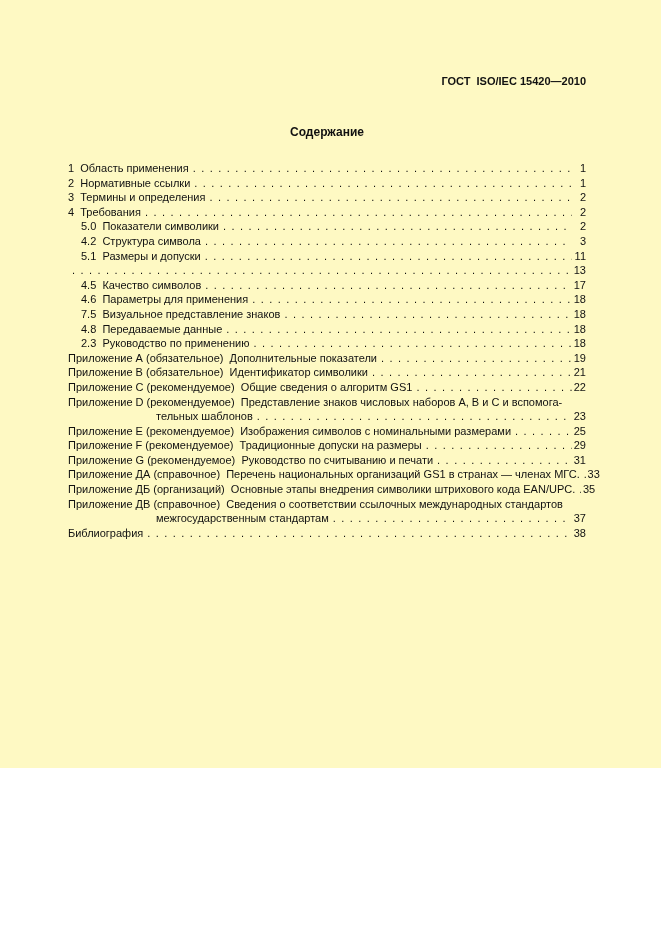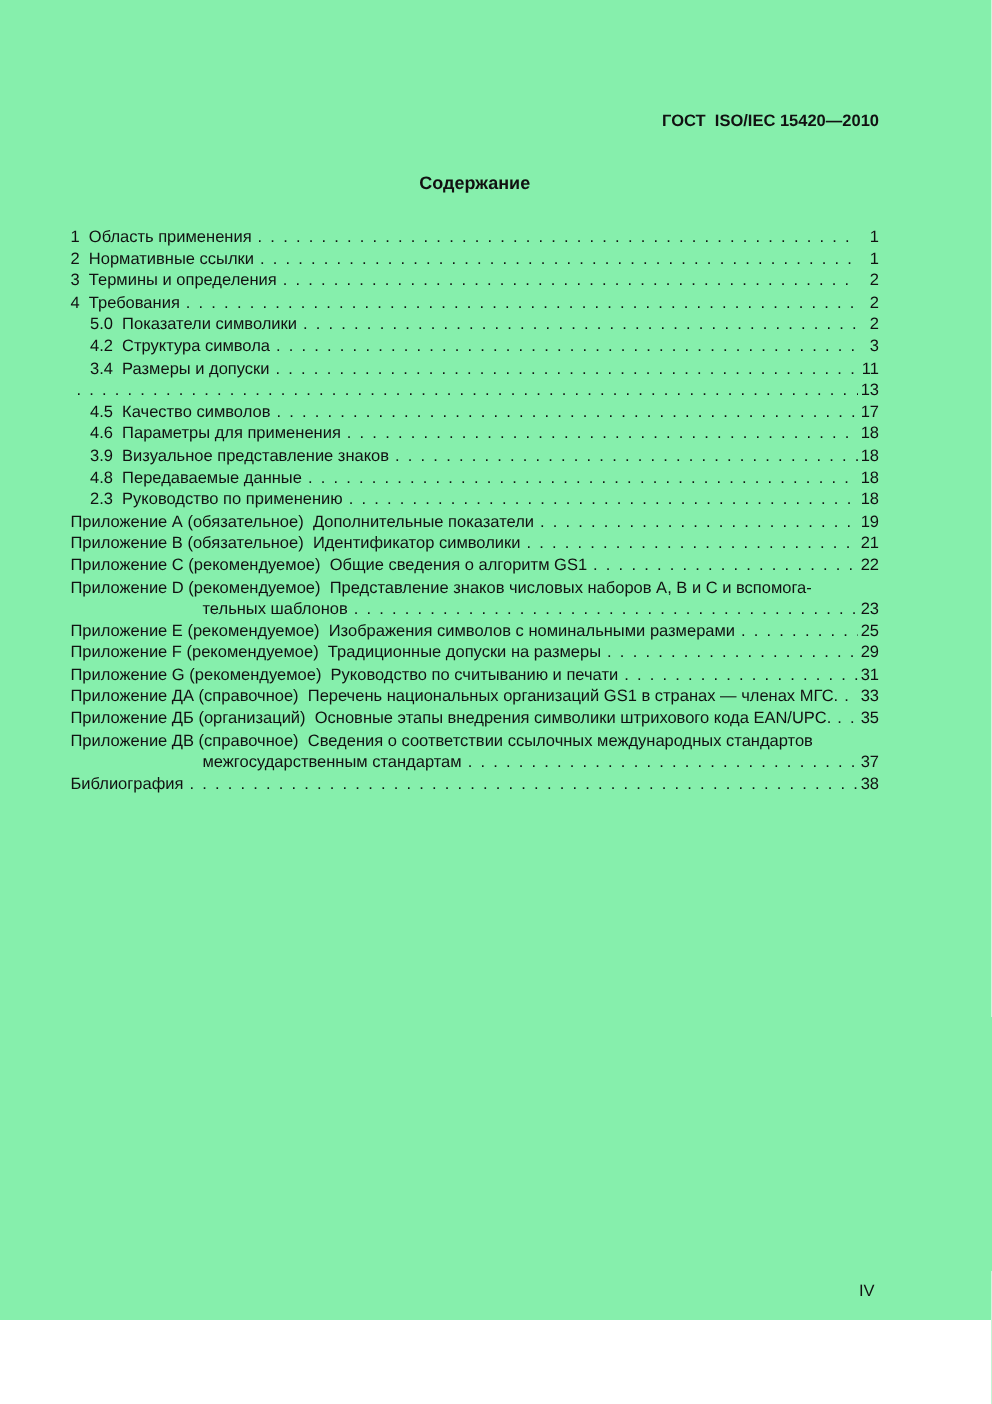--- a/index.html
+++ b/index.html
@@ -3,37 +3,37 @@
 <meta charset="utf-8">
 <style>
   html, body {
     margin: 0;
     padding: 0;
     background: #ffffff;
   }
   .page {
     position: relative;
     width: 661px;
-    height: 880px;
+    height: 768px;
     box-sizing: border-box;
-    background: #86efac;
+    background: #fef9c3;
     color: #111111;
     font-family: "Liberation Sans", sans-serif;
     font-size: 11px;
-    padding: 62px 75px 0 47px;
+    padding: 62px 75px 0 68px;
     overflow: hidden;
   }
   .doc-header {
     text-align: right;
     font-weight: bold;
     white-space: pre;
     line-height: 13px;
   }
   .toc-title {
-    margin: 14px 0 0 0;
+    margin: 24px 0 0 0;
     text-align: center;
     font-size: 12px;
     font-weight: bold;
     line-height: 14px;
   }
   .toc {
     margin-top: 22px;
   }
   .toc-row {
     display: flex;
@@ -102,40 +102,40 @@
         <span class="toc-label">5.0  Показатели символики</span>
         <span class="toc-leader">. . . . . . . . . . . . . . . . . . . . . . . . . . . . . . . . . . . . . . . . . . . . . . . . . . . . . . . . . . . . . . . . . . . . . . . . . . . . . . . . . . . . . . . . . . . . . . . . . . . . . . . . . . . . . . . . . . . . . . . . . . . . . . . . . . . . . . . . . . . . . . . . . . . . . . </span>
         <span class="toc-page">2</span>
       </div>
       <div class="toc-row indent-1">
         <span class="toc-label">4.2  Структура символа</span>
         <span class="toc-leader">. . . . . . . . . . . . . . . . . . . . . . . . . . . . . . . . . . . . . . . . . . . . . . . . . . . . . . . . . . . . . . . . . . . . . . . . . . . . . . . . . . . . . . . . . . . . . . . . . . . . . . . . . . . . . . . . . . . . . . . . . . . . . . . . . . . . . . . . . . . . . . . . . . . . . . </span>
         <span class="toc-page">3</span>
       </div>
       <div class="toc-row indent-1">
-        <span class="toc-label">3.4  Размеры и допуски</span>
+        <span class="toc-label">5.1  Размеры и допуски</span>
         <span class="toc-leader">. . . . . . . . . . . . . . . . . . . . . . . . . . . . . . . . . . . . . . . . . . . . . . . . . . . . . . . . . . . . . . . . . . . . . . . . . . . . . . . . . . . . . . . . . . . . . . . . . . . . . . . . . . . . . . . . . . . . . . . . . . . . . . . . . . . . . . . . . . . . . . . . . . . . . . </span>
         <span class="toc-page">11</span>
       </div>
       <div class="toc-row indent-1">
         <span class="toc-leader">. . . . . . . . . . . . . . . . . . . . . . . . . . . . . . . . . . . . . . . . . . . . . . . . . . . . . . . . . . . . . . . . . . . . . . . . . . . . . . . . . . . . . . . . . . . . . . . . . . . . . . . . . . . . . . . . . . . . . . . . . . . . . . . . . . . . . . . . . . . . . . . . . . . . . . </span>
         <span class="toc-page">13</span>
       </div>
       <div class="toc-row indent-1">
         <span class="toc-label">4.5  Качество символов</span>
         <span class="toc-leader">. . . . . . . . . . . . . . . . . . . . . . . . . . . . . . . . . . . . . . . . . . . . . . . . . . . . . . . . . . . . . . . . . . . . . . . . . . . . . . . . . . . . . . . . . . . . . . . . . . . . . . . . . . . . . . . . . . . . . . . . . . . . . . . . . . . . . . . . . . . . . . . . . . . . . . </span>
         <span class="toc-page">17</span>
       </div>
       <div class="toc-row indent-1">
         <span class="toc-label">4.6  Параметры для применения</span>
         <span class="toc-leader">. . . . . . . . . . . . . . . . . . . . . . . . . . . . . . . . . . . . . . . . . . . . . . . . . . . . . . . . . . . . . . . . . . . . . . . . . . . . . . . . . . . . . . . . . . . . . . . . . . . . . . . . . . . . . . . . . . . . . . . . . . . . . . . . . . . . . . . . . . . . . . . . . . . . . . </span>
         <span class="toc-page">18</span>
       </div>
       <div class="toc-row indent-1">
-        <span class="toc-label">3.9  Визуальное представление знаков</span>
+        <span class="toc-label">7.5  Визуальное представление знаков</span>
         <span class="toc-leader">. . . . . . . . . . . . . . . . . . . . . . . . . . . . . . . . . . . . . . . . . . . . . . . . . . . . . . . . . . . . . . . . . . . . . . . . . . . . . . . . . . . . . . . . . . . . . . . . . . . . . . . . . . . . . . . . . . . . . . . . . . . . . . . . . . . . . . . . . . . . . . . . . . . . . . </span>
         <span class="toc-page">18</span>
       </div>
       <div class="toc-row indent-1">
         <span class="toc-label">4.8  Передаваемые данные</span>
         <span class="toc-leader">. . . . . . . . . . . . . . . . . . . . . . . . . . . . . . . . . . . . . . . . . . . . . . . . . . . . . . . . . . . . . . . . . . . . . . . . . . . . . . . . . . . . . . . . . . . . . . . . . . . . . . . . . . . . . . . . . . . . . . . . . . . . . . . . . . . . . . . . . . . . . . . . . . . . . . </span>
         <span class="toc-page">18</span>
       </div>
       <div class="toc-row indent-1">
         <span class="toc-label">2.3  Руководство по применению</span>

